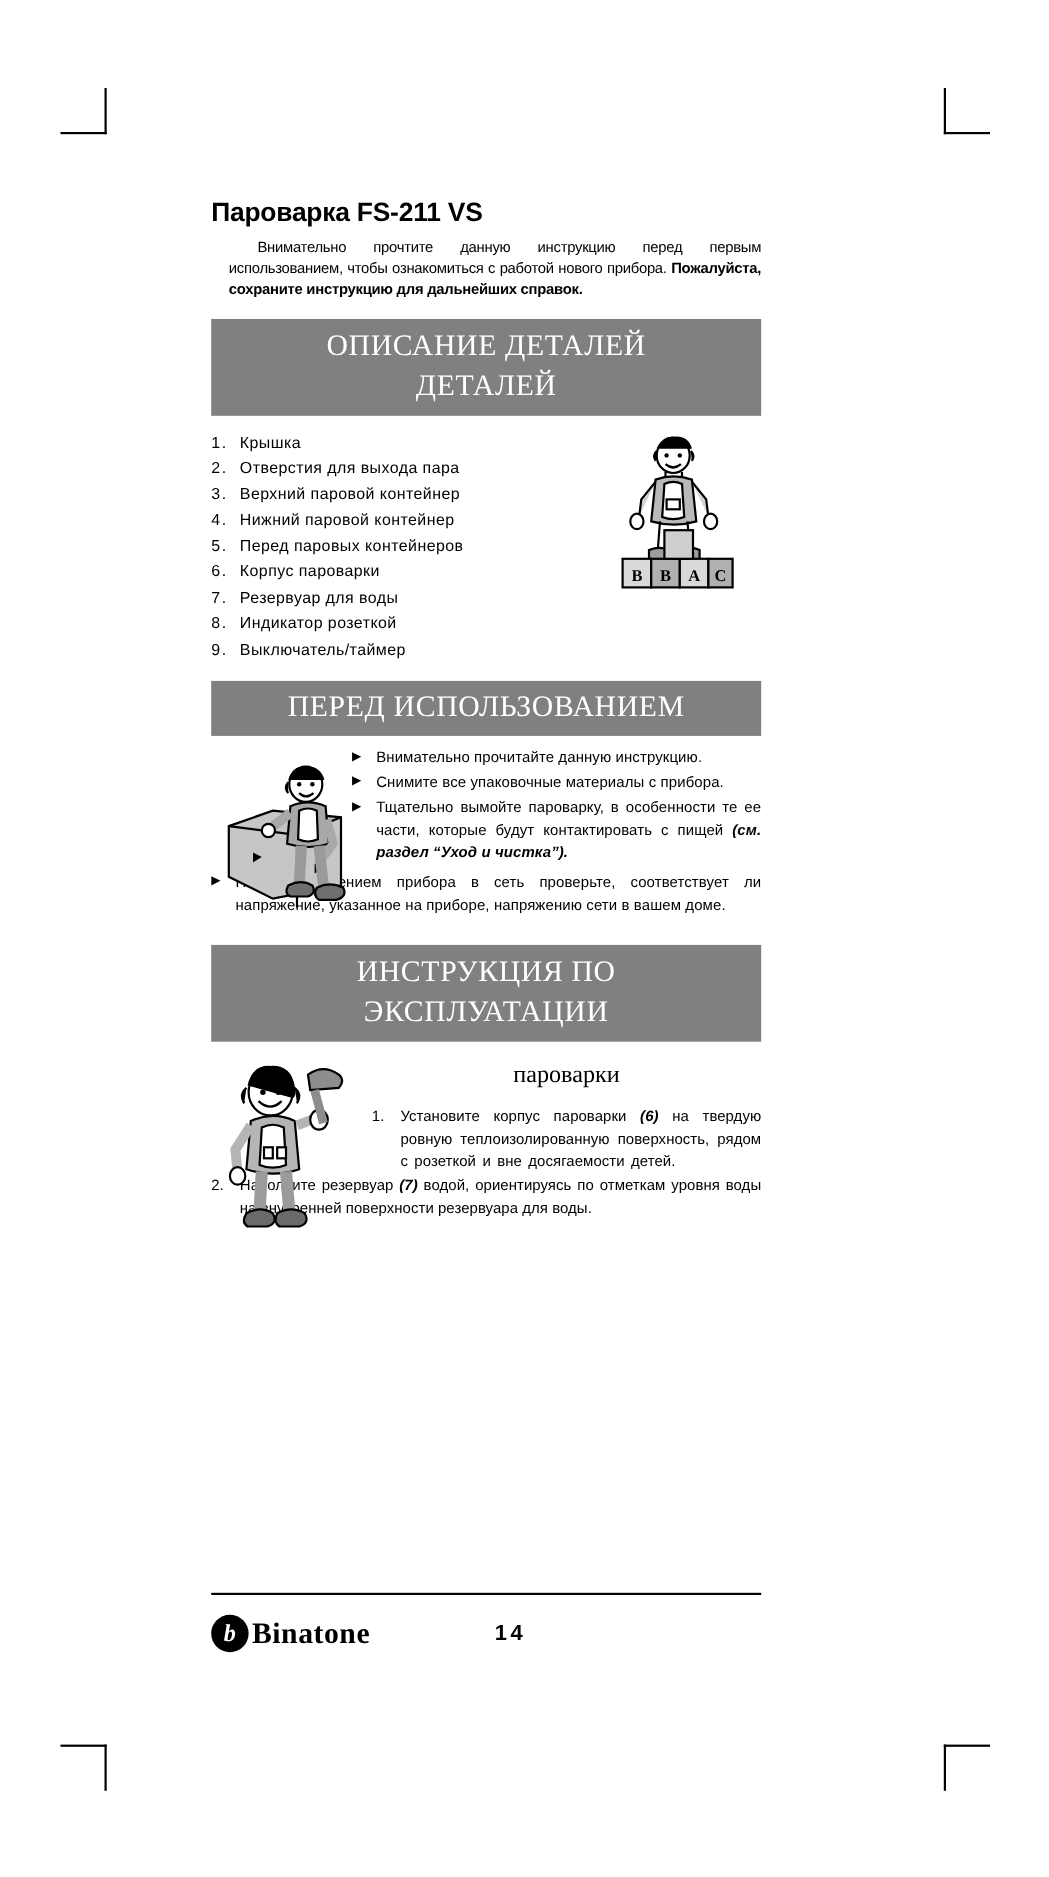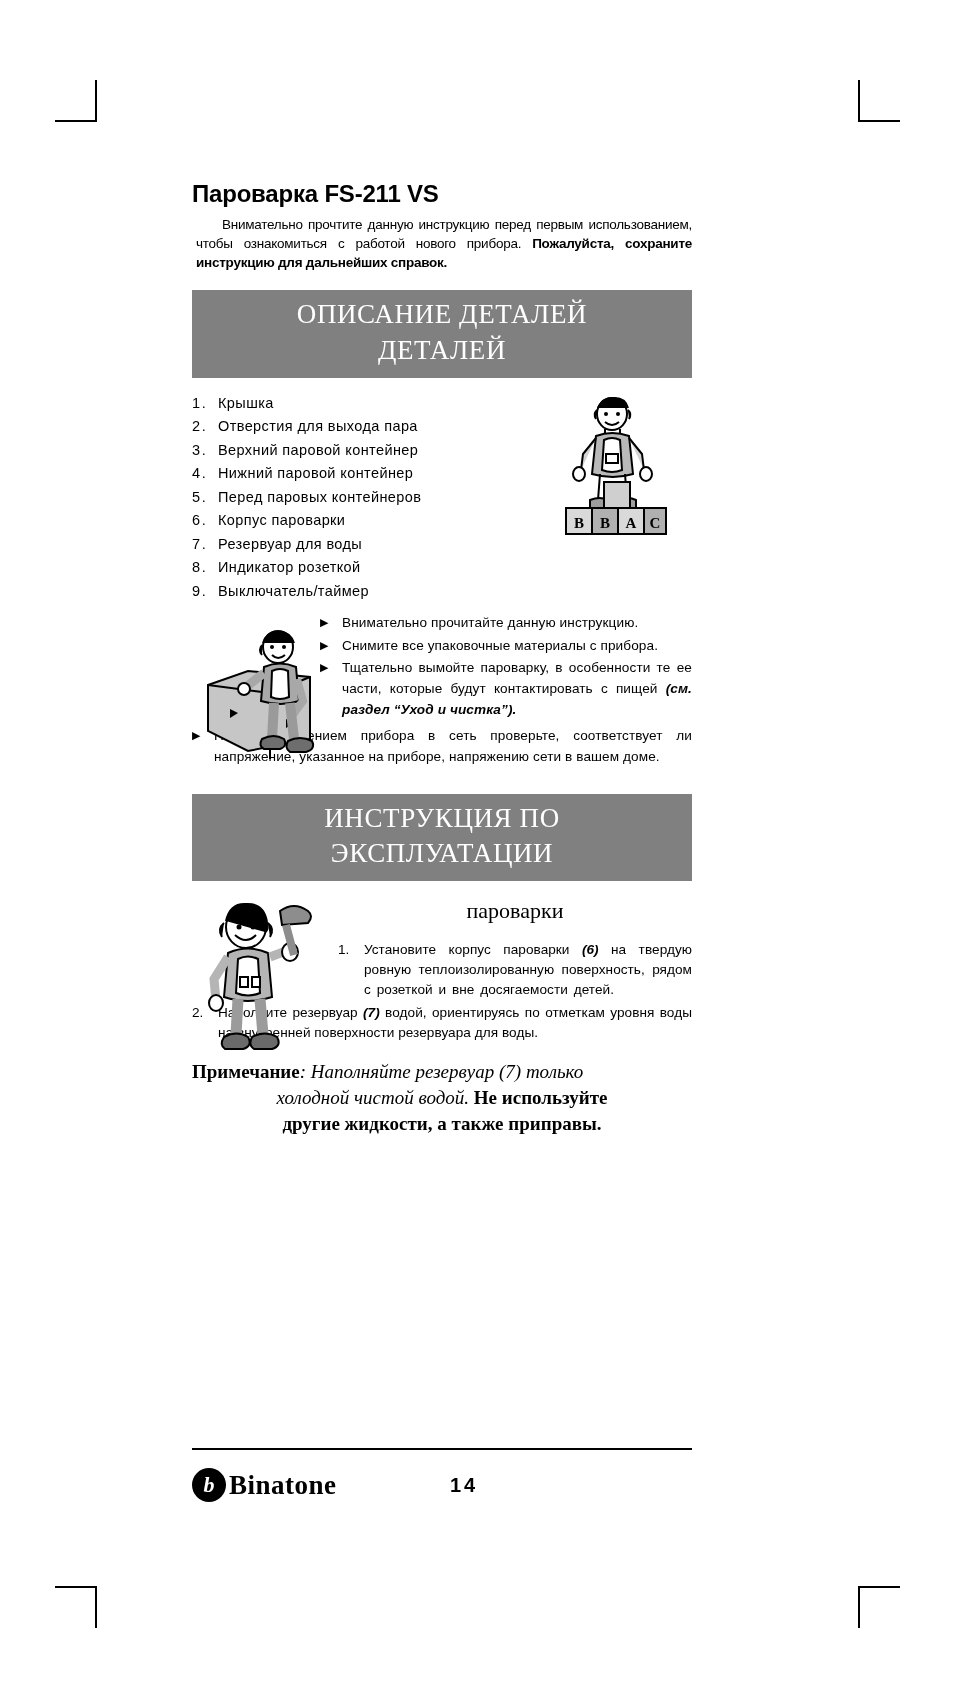--- a/index.html
+++ b/index.html
@@ -52,21 +52,21 @@
     letter-spacing: -0.2px;
     margin: 0 0 7px 0;
     font-family: "Liberation Sans", sans-serif;
   }
 
   .intro {
     font-size: 13.5px;
     line-height: 1.42;
     text-align: justify;
     text-indent: 26px;
-    margin: 0 0 18px 4px;
+    margin: 0 0 18px 16px;
     letter-spacing: -0.25px;
   }
   .intro b { font-weight: bold; }
 
   
   .band {
     background: #808080;
     color: #ffffff;
     font-family: "Liberation Serif", serif;
     font-size: 27px;
@@ -311,20 +311,23 @@
         <g font-family="'Liberation Serif', serif" font-size="15" font-weight="bold" text-anchor="middle">
           <text x="19" y="132">B</text>
           <text x="45" y="132">B</text>
           <text x="71" y="132">A</text>
           <text x="95" y="132">C</text>
         </g>
       </svg>
     </div>
   </div>
 
+  <div class="band one-line band-sp">
+    <div>ПЕРЕД ИСПОЛЬЗОВАНИЕМ</div>
+  </div>
 
   <div style="position:relative;">
 
     <div class="illus" style="left:8px; top:14px;">
       <svg width="130" height="160" viewBox="0 0 130 160">
         <g stroke="#000" stroke-width="2" fill="none">
 
           <path d="M8 58 l40 -14 l62 6 l0 62 l-62 12 l-40 -20 z" fill="#c6c6c6"></path>
           <path d="M8 58 l62 8 l0 66" fill="none"></path>
           <path d="M70 66 l40 -16" fill="none"></path>
@@ -426,25 +429,20 @@
         <span class="n">1.</span>
         <span class="txt"><span>Установите корпус пароварки </span><b>(6)</b><span> на твердую ровную теплоизолированную поверхность, рядом с розеткой и вне досягаемости детей.</span></span>
       </div>
     </div>
 
     <div class="step" style="margin-top:2px;">
       <span class="n">2.</span>
       <span class="txt"><span>Наполните резервуар </span><b>(7)</b><span> водой, ориентируясь по отметкам уровня воды на внутренней поверхности резервуара для воды.</span></span>
     </div>
 
-    <div class="note">
-      <div class="l1"><b>Примечание</b><i>: Наполняйте резервуар (7) только</i></div>
-      <div class="l2"><i>холодной чистой водой. </i><b>Не используйте</b></div>
-      <div class="l3"><b>другие жидкости, а также приправы.</b></div>
-    </div>
   </div>
 </div>
 
 <div class="footer-rule"></div>
 
 <div class="logo">
   <div class="logo-mark">b</div>
   <div class="logo-text">Binatone</div>
 </div>
 

